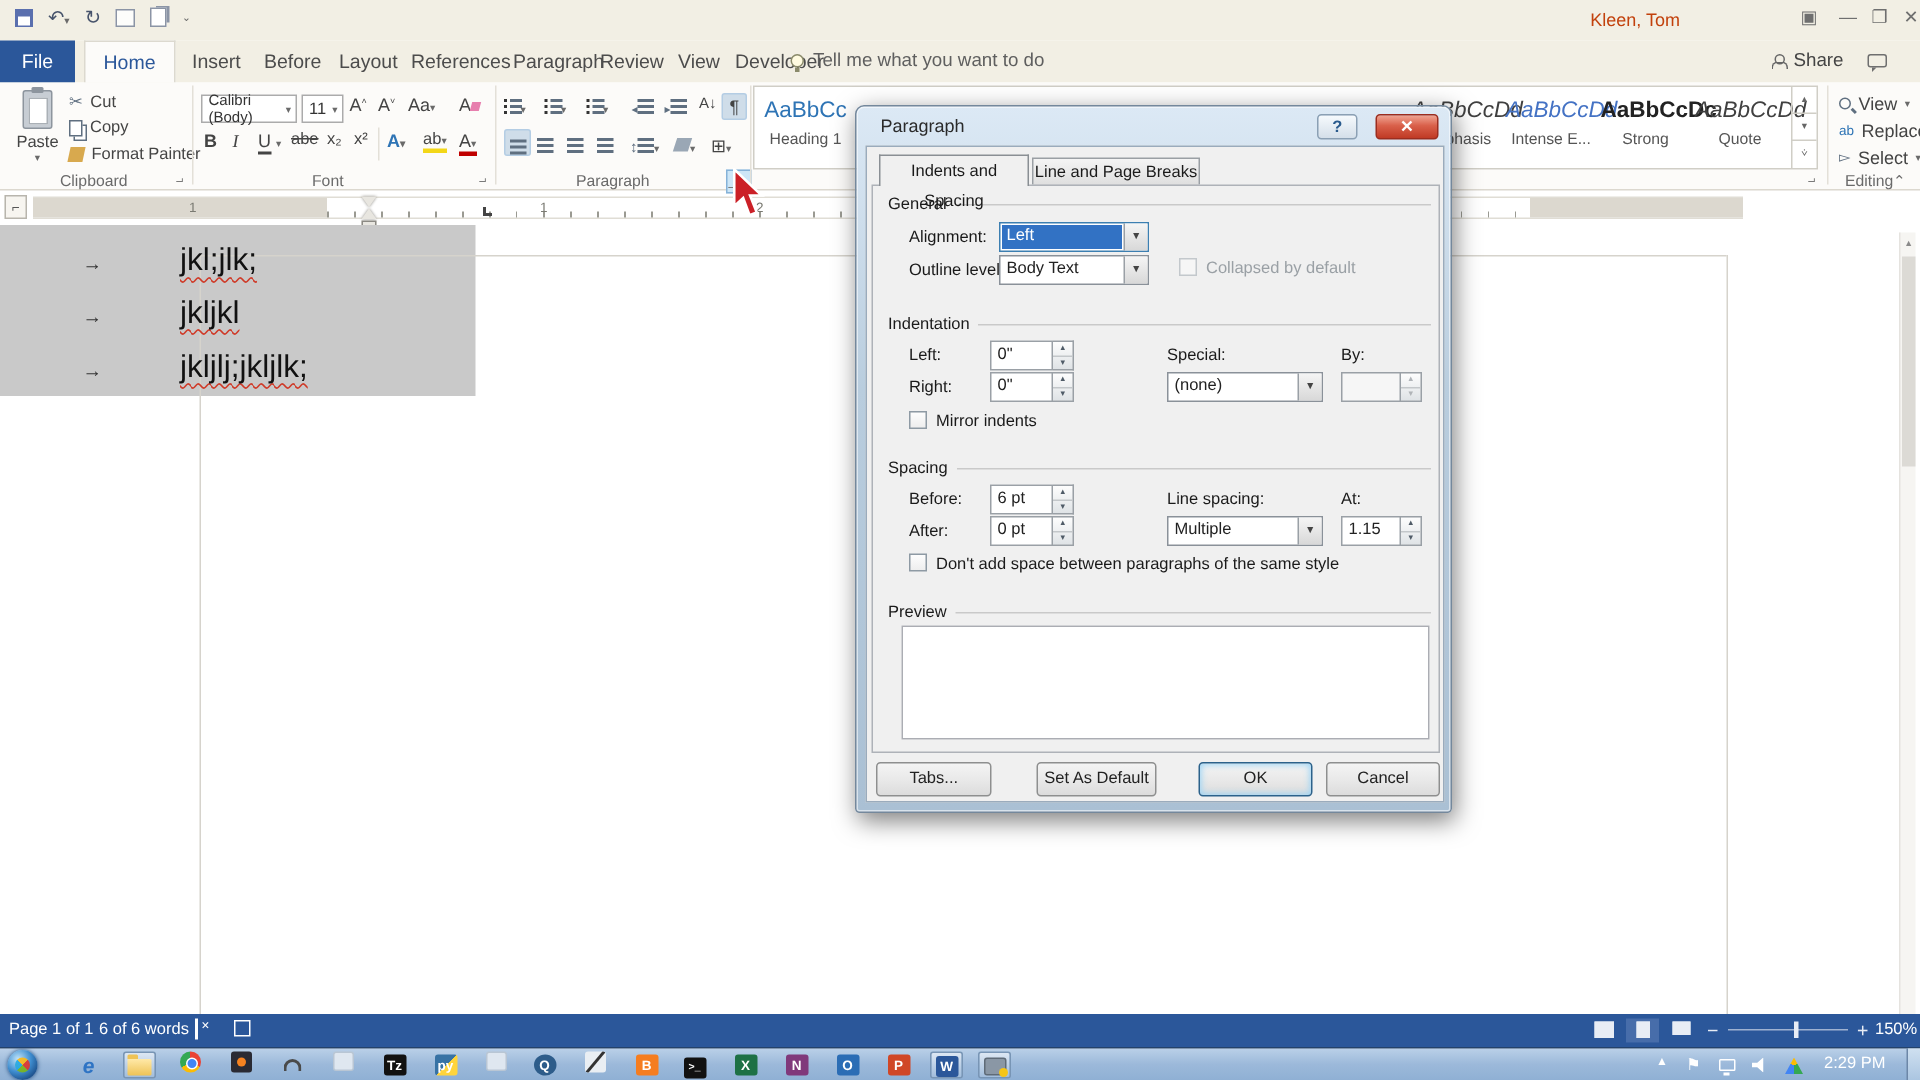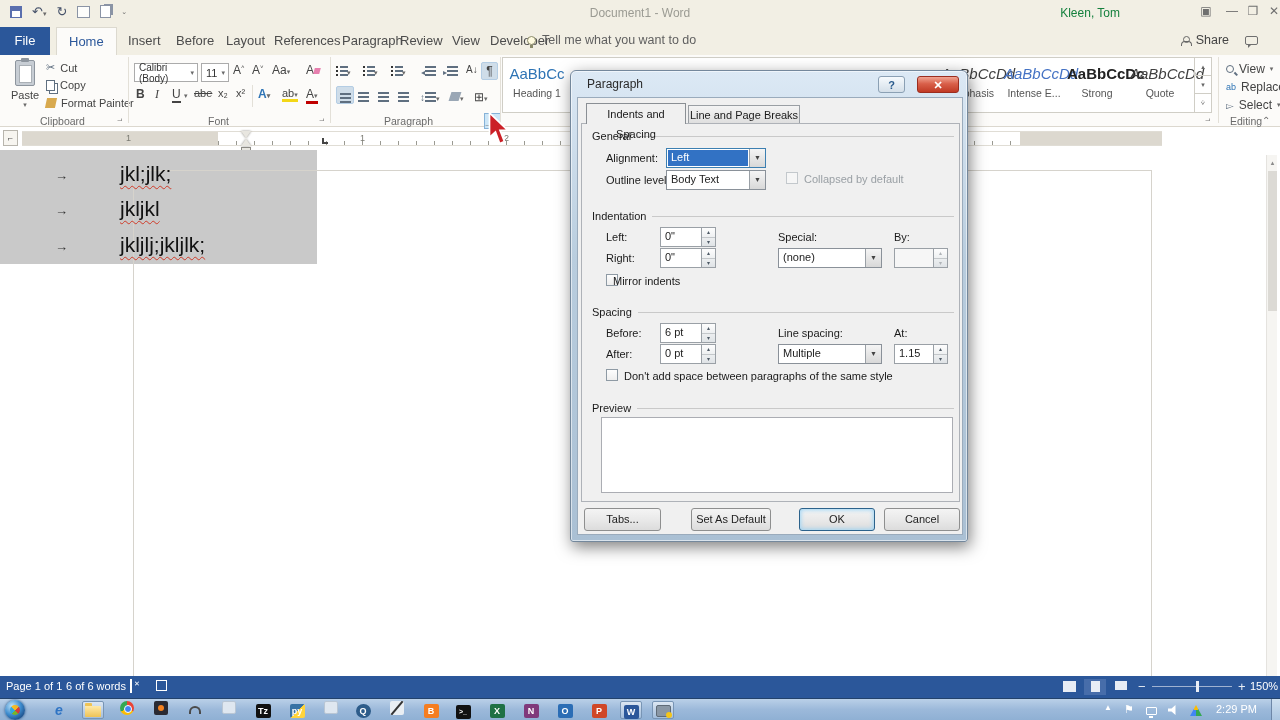--- a/index.html
+++ b/index.html
@@ -8,21 +8,21 @@
   .ab { position:absolute; }
 
   
   #titlebar { left:0; top:0; width:1280px; height:27px; background:#f2efe4; }
   #titlebar .qat { left:10px; top:4px; display:flex; gap:10px; align-items:center; color:#47536b; font-size:13px; }
   .qat-save { width:12px; height:12px; background:#5a6fae; position:relative; }
   .qat-save::after { content:""; position:absolute; left:2px; top:5px; width:8px; height:6px; background:#fff; }
   .qat-box { width:13px; height:12px; border:1px solid #8b94a5; background:#fdfdfb; }
   .qat-pages { width:11px; height:13px; border:1px solid #8b94a5; background:#fff; box-shadow:3px -2px 0 -1px #8b94a5; }
   #title-text { left:0; right:0; top:6px; text-align:center; color:#9b9b93; font-size:12px; }
-  #user-name { right:160px; top:6px; color:#15803d; font-size:12px; }
+  #user-name { right:160px; top:6px; color:#c2410c; font-size:12px; }
   .winctl { top:4px; color:#6f6f6f; font-size:12px; width:20px; text-align:center; }
 
   
   #tabrow { left:0; top:27px; width:1280px; height:28px; background:#f2efe4; }
   #file-tab { left:0; top:0; width:50px; height:28px; background:#2b579a; color:#fff; font-size:13px; text-align:center; line-height:28px; }
   .rtab { top:0; height:28px; line-height:28px; font-size:13px; color:#4c4c4c; padding:0 12px; }
   .rtab.active { background:#fcfbf9; color:#2b579a; border:1px solid #dcd9cf; border-bottom:none; }
   #tellme { left:527px; top:6px; display:flex; gap:6px; align-items:center; color:#5f5f5f; font-size:12.5px; }
   .bulb { width:9px; height:9px; border:1px solid #8a8a6a; border-radius:50%; position:relative; background:#fffbe0; }
   .bulb::after { content:""; position:absolute; left:2px; top:8px; width:3px; height:3px; background:#8a8a6a; }
@@ -187,21 +187,20 @@
 
 <div id="titlebar" class="ab">
   <div class="qat ab">
     <span class="qat-save"></span>
     <span>↶<span class="ddt">▾</span></span>
     <span>↻</span>
     <span class="qat-box"></span>
     <span class="qat-pages"></span>
     <span class="ddt">⌄</span>
   </div>
-  <div id="title-text" class="ab">Document1 - Word</div>
   <div id="user-name" class="ab">Kleen, Tom</div>
   <div class="winctl ab" style="left:1196px;">▣</div>
   <div class="winctl ab" style="left:1222px;">—</div>
   <div class="winctl ab" style="left:1243px;">❐</div>
   <div class="winctl ab" style="left:1264px;">✕</div>
 </div>
 
 <div id="tabrow" class="ab">
   <div id="file-tab" class="ab">File</div>
   <div class="rtab active ab" style="left:56px;">Home</div>
@@ -423,21 +422,21 @@
       <div class="spin ab" style="left:120px;top:124px;height:20px;"></div>
       <div class="dlabel ab" style="left:196px;top:107px;">Special:</div>
       <div class="dcombo ab" style="left:196px;top:124px;width:104px;height:20px;">
         <span class="val">(none)</span>
         <span class="btn-dd">▼</span>
       </div>
       <div class="dlabel ab" style="left:312px;top:107px;">By:</div>
       <div class="dedit dis ab" style="left:312px;top:124px;width:40px;height:20px;"></div>
       <div class="spin dis ab" style="left:352px;top:124px;height:20px;"></div>
       <div class="chk ab" style="left:24px;top:150px;"></div>
-      <div class="dlabel ab" style="left:31px;top:151px;">Mirror indents</div>
+      <div class="dlabel ab" style="left:42px;top:151px;">Mirror indents</div>
 
       <div class="legend ab" style="top:182px;">
         <span>Spacing</span>
           <i></i>
       </div>
       <div class="dlabel ab" style="left:24px;top:203px;">Before:</div>
       <div class="dedit ab" style="left:78px;top:199px;width:42px;height:20px;">6 pt</div>
       <div class="spin ab" style="left:120px;top:199px;height:20px;"></div>
       <div class="dlabel ab" style="left:24px;top:224px;">After:</div>
       <div class="dedit ab" style="left:78px;top:220px;width:42px;height:20px;">0 pt</div>

